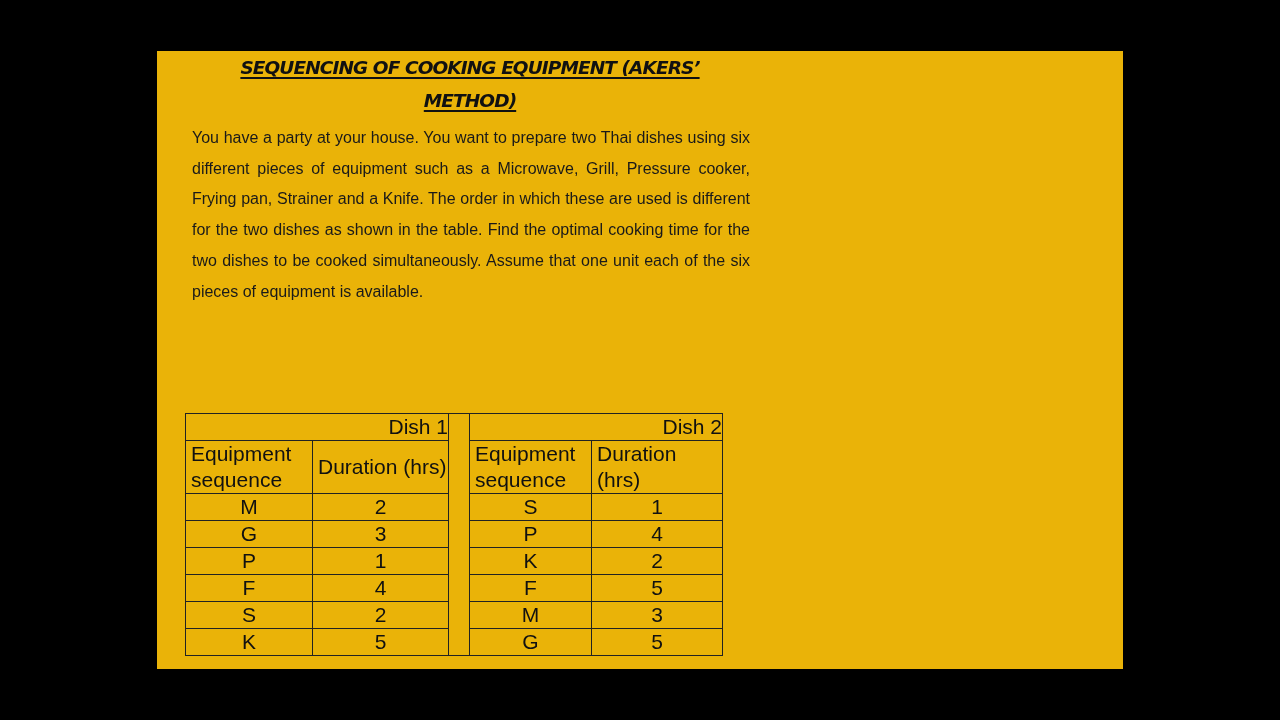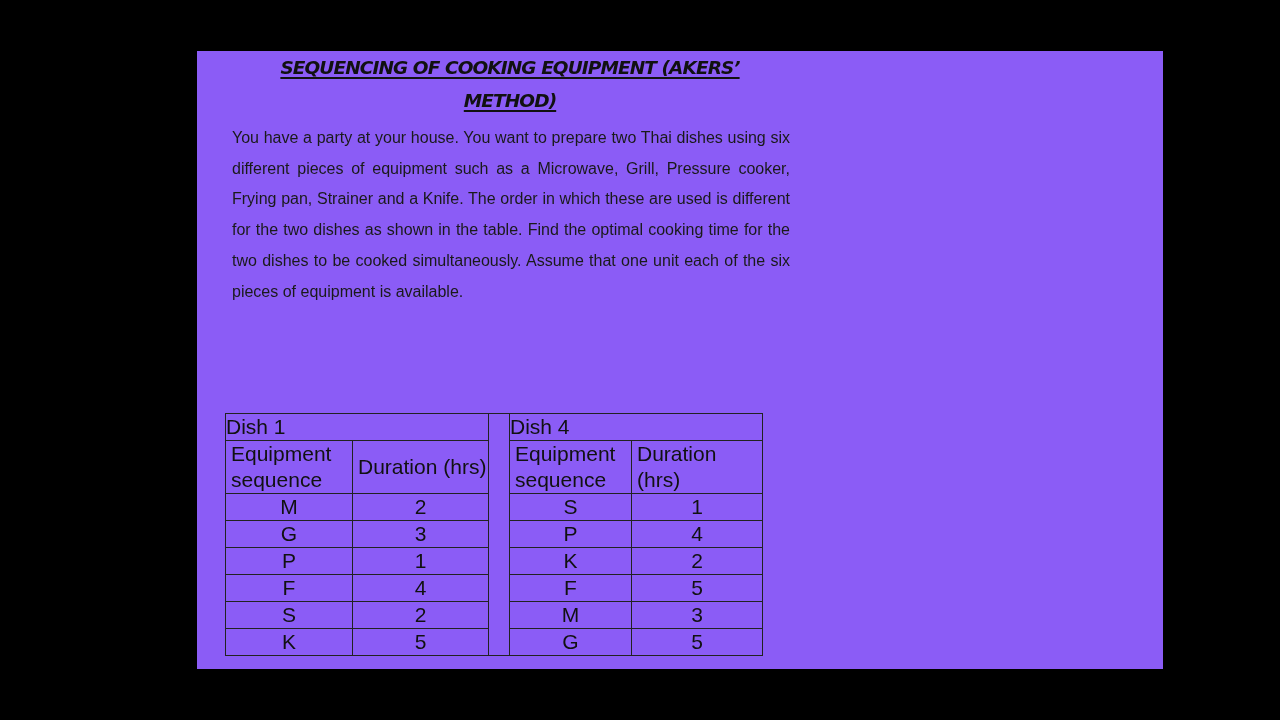--- a/index.html
+++ b/index.html
@@ -9,22 +9,21 @@
       height: 720px;
       background: #000000;
       overflow: hidden;
     }
     .page {
       position: absolute;
       left: 157px;
       top: 51px;
       width: 966px;
       height: 618px;
-      background: #8b5cf6;
-      margin-left: 40px;
+      background: #eab308;
     }
     .title {
       position: absolute;
       left: 75px;
       top: 0px;
       width: 476px;
       text-align: center;
       font-family: "DejaVu Sans", sans-serif;
       font-weight: bold;
       font-style: italic;
@@ -62,21 +61,21 @@
       table-layout: fixed;
     }
     table.seq td {
       border: 1.3px solid #222222;
       padding: 0;
       line-height: 26px;
       height: 26px;
       vertical-align: middle;
     }
     table.seq td.hdr {
-      text-align: left;
+      text-align: right;
     }
     table.seq td.sub {
       text-align: left;
       padding-left: 5px;
       line-height: 26px;
       height: 52px;
     }
     table.seq td.val {
       text-align: center;
     }
@@ -100,21 +99,21 @@
       <col style="width:127px">
       <col style="width:136px">
       <col style="width:21px">
       <col style="width:122px">
       <col style="width:131px">
     </colgroup>
     <tbody>
         <tr>
       <td class="hdr" colspan="2">Dish 1</td>
       <td class="gap" rowspan="8"></td>
-      <td class="hdr" colspan="2">Dish 4</td>
+      <td class="hdr" colspan="2">Dish 2</td>
     </tr>
     <tr>
       <td class="sub">Equipment sequence</td>
       <td class="sub">Duration (hrs)</td>
       <td class="sub">Equipment sequence</td>
       <td class="sub">Duration (hrs)</td>
     </tr>
     <tr>
       <td class="val">M</td>
       <td class="val">2</td>

